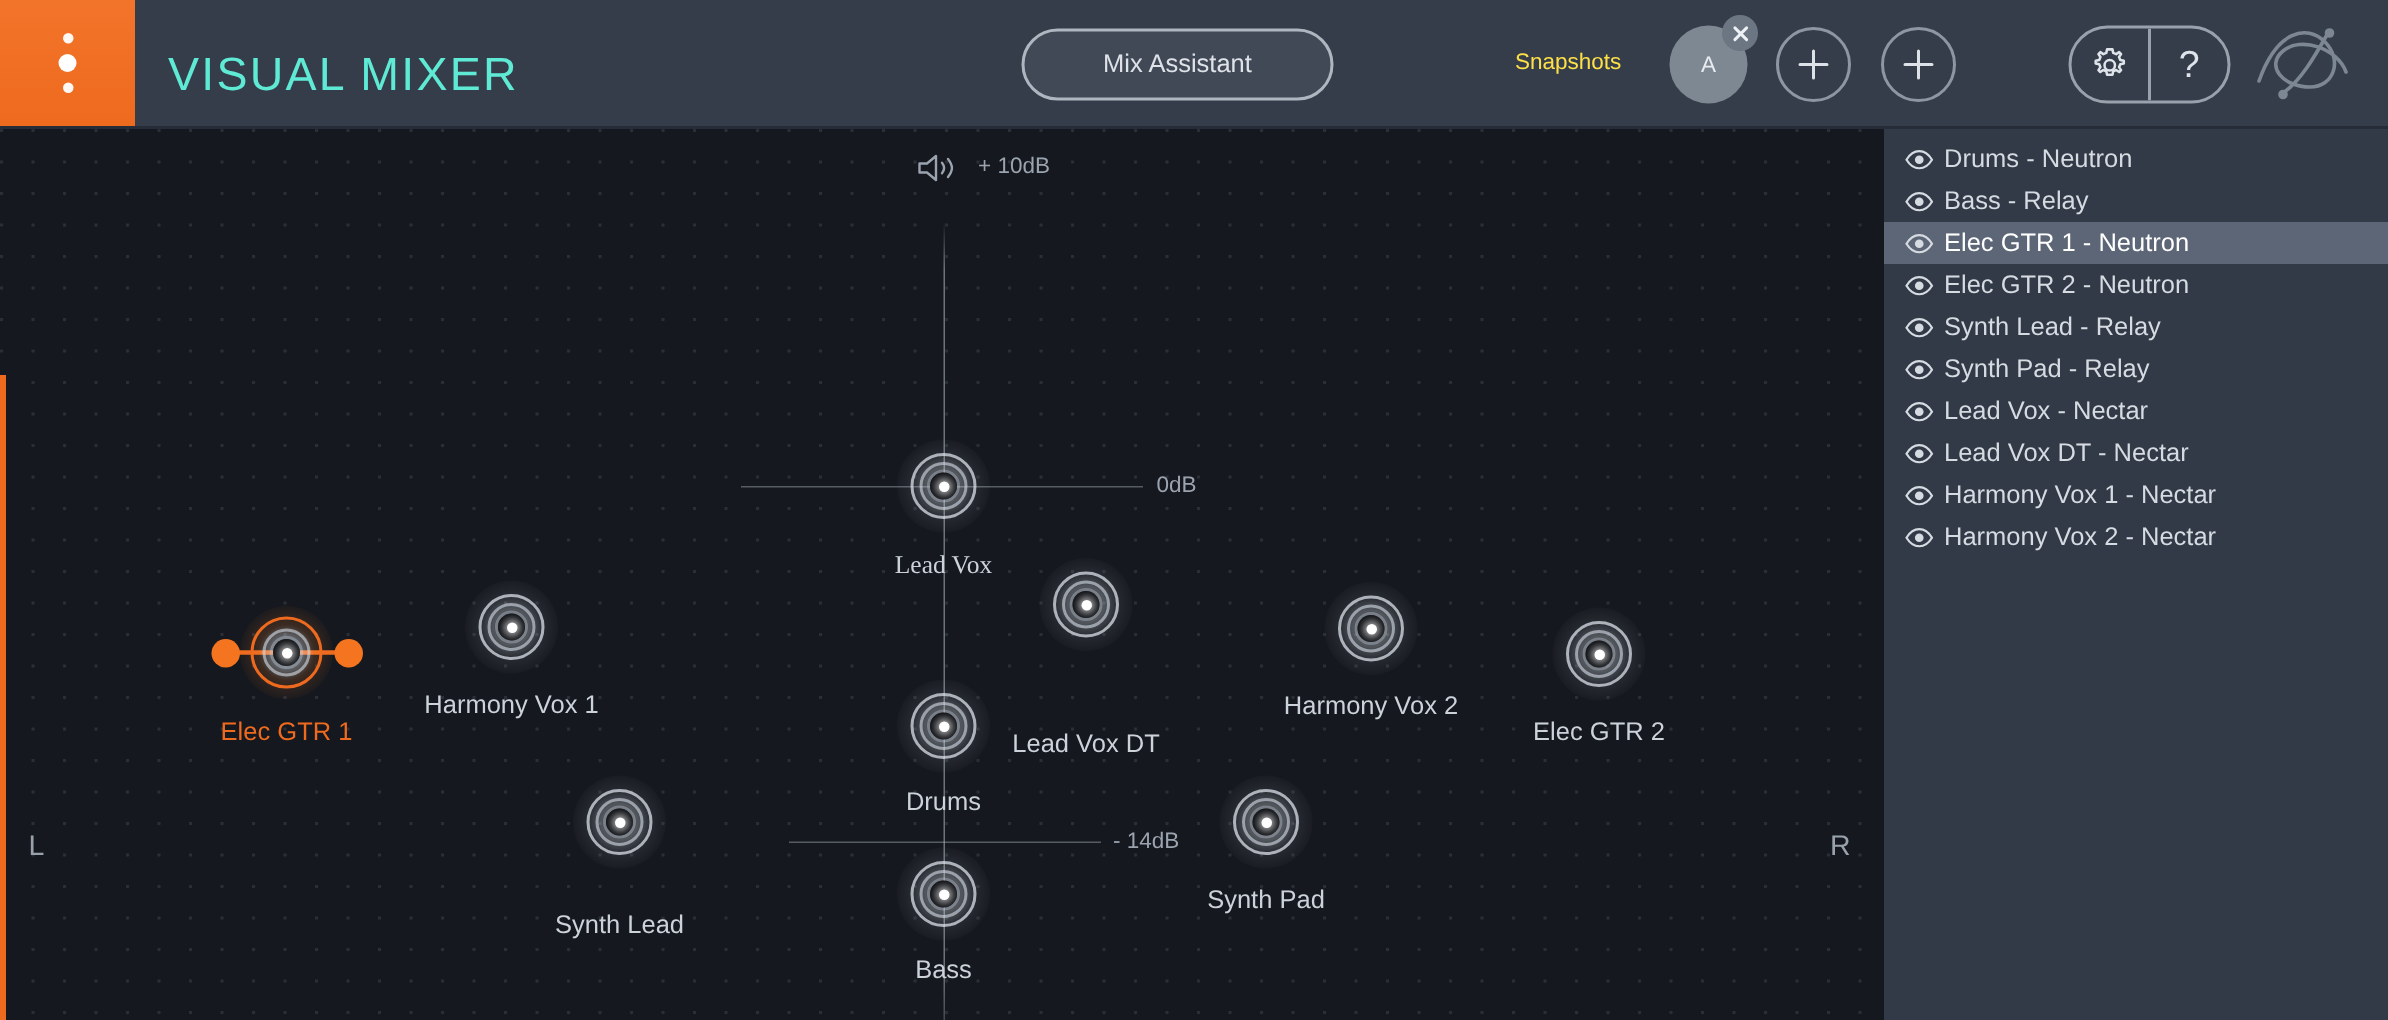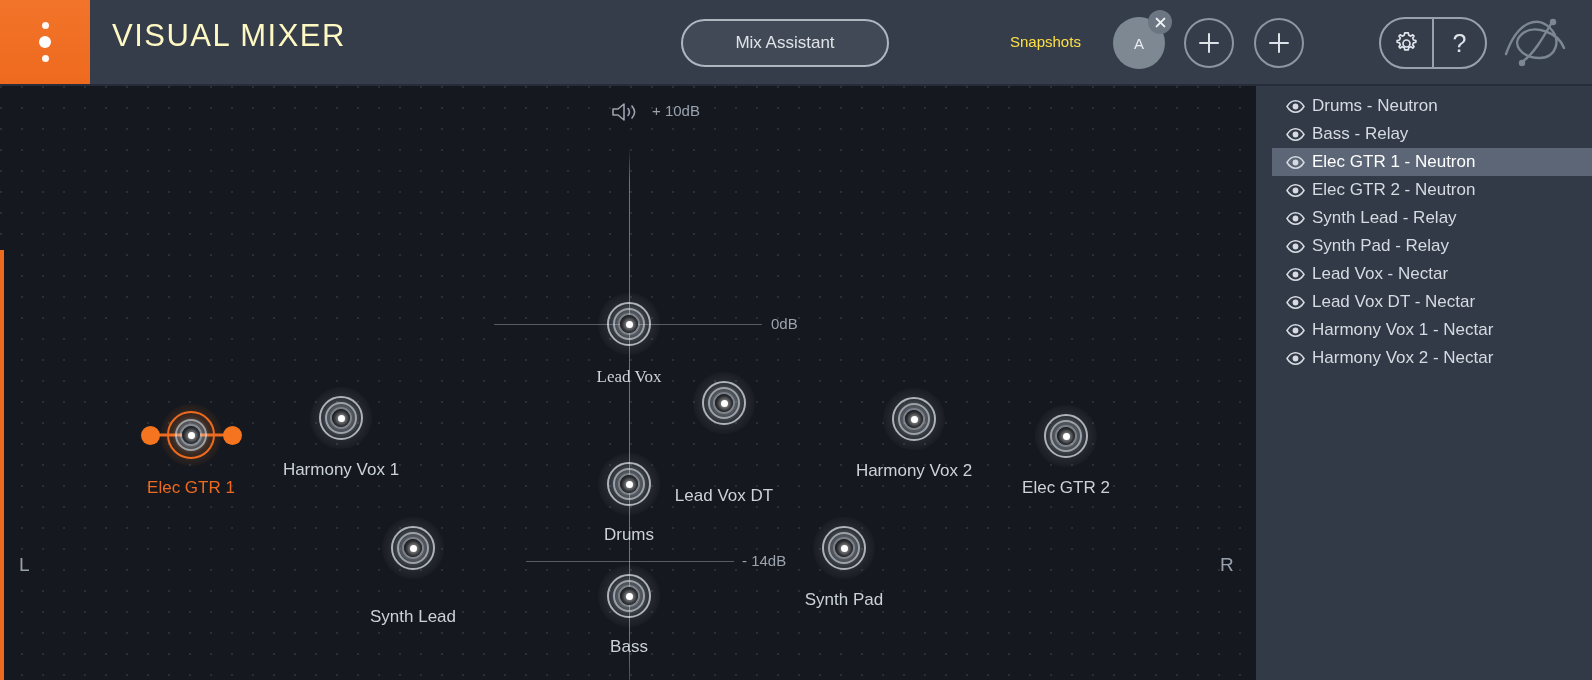--- a/index.html
+++ b/index.html
@@ -25,23 +25,23 @@
     display: flex; flex-direction: column;
     align-items: center; justify-content: center;
     gap: 7px;
     cursor: pointer;
   }
   .menu-strip .dot { background: #fff; border-radius: 50%; }
   .menu-strip .dot.s { width: 7px; height: 7px; opacity: .95; }
   .menu-strip .dot.l { width: 12px; height: 12px; }
 
   .app-title {
-    position: absolute; left: 112px; top: 18px;
+    position: absolute; left: 112px; top: 32px;
     font-size: 31px; letter-spacing: 1.5px;
-    color: #fef9c3; font-weight: 400;
+    color: #5eead4; font-weight: 400;
   }
 
   .mix-assistant {
     position: absolute; left: 681px; top: 19px;
     width: 208px; height: 48px;
     border: 2px solid #aeb6c0;
     border-radius: 24px;
     background: #414957;
     color: #dfe3e8; font-size: 17px;
     display: flex; align-items: center; justify-content: center;
@@ -207,21 +207,20 @@
     border-radius: 50%; background: #f4741f;
     cursor: ew-resize;
   }
 
   
   .sidebar {
     position: absolute; left: 1256px; top: 86px;
     width: 336px; height: 594px;
     background: #323a47;
     padding-top: 6px;
-    padding-left: 16px;
   }
   .track-row {
     display: flex; align-items: center;
     height: 28px; padding-left: 14px;
     cursor: pointer;
   }
   .track-row.active { background: #5c6676; }
   .track-row .eye { width: 26px; flex: 0 0 26px; display: flex; align-items: center; }
   .track-row .tname {
     font-size: 17px; color: #d6dbe2; white-space: nowrap;

